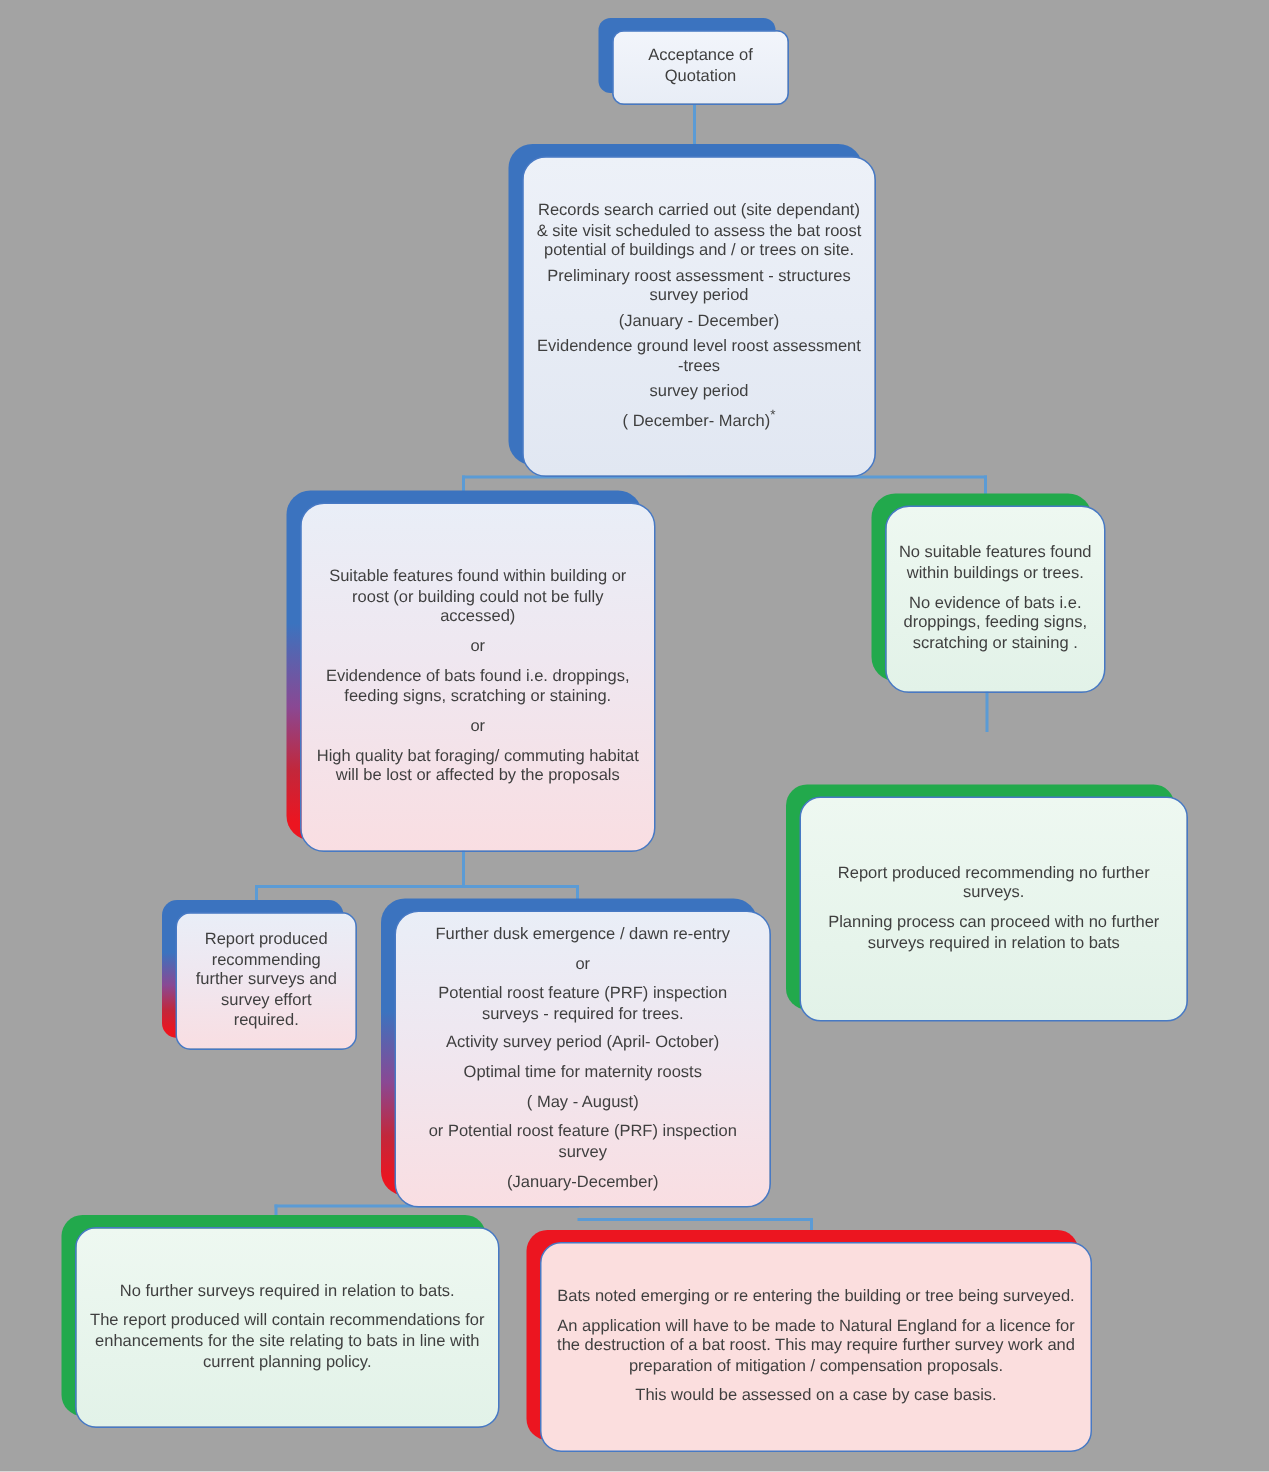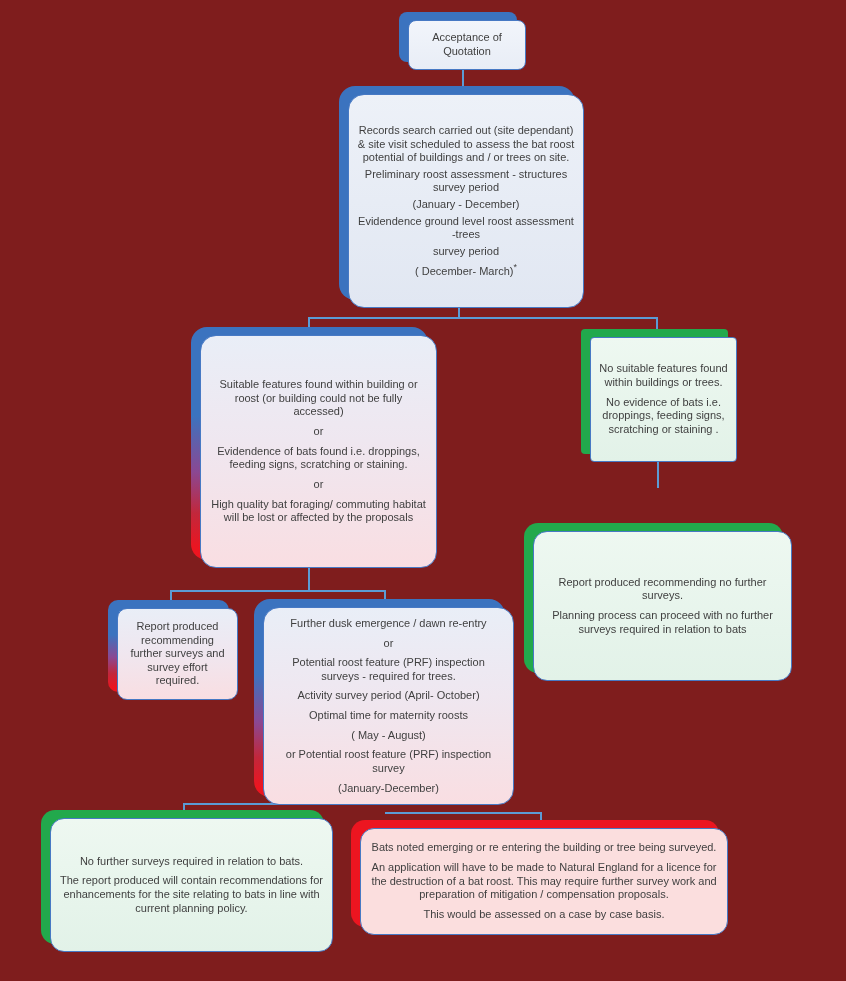--- a/index.html
+++ b/index.html
@@ -1,17 +1,17 @@
 <!DOCTYPE html>
 <html style="--blue-shadow: #3B73BF; --green-shadow: #22A94C; --red-shadow: #EC1520; --border-blue: #4779C4; --connector-blue: #5B9BD5; --text-color: #3F3F3F;"><head>
 <meta charset="utf-8">
 <style>
   html,body { margin:0; padding:0; background:#ffffff; }
   body { font-family:"Liberation Sans", sans-serif; }
-  .canvas { position:relative; width:846px; height:981px; background:#7f1d1d; overflow:hidden; }
+  .canvas { position:relative; width:846px; height:981px; background:#a3a3a3; overflow:hidden; }
 
   
   .line { position:absolute; background:var(--connector-blue,#5B9BD5); }
 
   
   .node { position:absolute; }
   .shadow { position:absolute; left:-9px; top:-8px; width:100%; height:100%; border-radius:inherit; }
   .box {
     position:absolute; inset:0; box-sizing:border-box;
     border:1.6px solid var(--border-blue,#4779C4); border-radius:inherit;
@@ -55,21 +55,21 @@
   <div class="line" style="left:385px;top:812px;width:156px;height:1.5px;"></div>
   <div class="line" style="left:540px;top:812px;width:1.5px;height:17px;"></div>
 
   <div class="node" style="left:408px;top:20px;width:118px;height:50px;border-radius:8px;">
     <div class="shadow sh-blue"></div>
     <div class="box f-blue">
         <p>Acceptance of Quotation</p>
       </div>
   </div>
 
-  <div class="node" style="left:348px;top:94px;width:236px;height:214px;border-radius:16px;">
+  <div class="node" style="left:348px;top:104px;width:236px;height:214px;border-radius:16px;">
     <div class="shadow sh-blue"></div>
     <div class="box f-records">
       <div>
           <p>Records search carried out (site dependant) &amp; site visit scheduled to assess the bat roost potential of buildings and / or trees on site.</p>
           <p>Preliminary roost assessment - structures survey period</p>
           <p>(January - December)</p>
           <p>Evidendence ground level roost assessment -trees</p>
           <p>survey  period</p>
         </div>
       <p><span>( December- March)</span><sup>*</sup></p>
@@ -80,21 +80,21 @@
     <div class="shadow sh-bluered"></div>
     <div class="box f-bluepink">
         <p>Suitable features found within building or roost (or building could not be fully accessed)</p>
         <p>or</p>
         <p>Evidendence of  bats found i.e. droppings, feeding signs, scratching or staining.</p>
         <p>or</p>
         <p>High quality bat foraging/ commuting habitat will be lost or affected by the proposals</p>
       </div>
   </div>
 
-  <div class="node" style="left:590px;top:337px;width:147px;height:125px;border-radius:4px;">
+  <div class="node" style="left:590px;top:337px;width:147px;height:125px;border-radius:16px;">
     <div class="shadow sh-green"></div>
     <div class="box f-green">
         <p>No suitable features found within buildings or trees.</p>
         <p>No evidence of bats i.e. droppings, feeding signs, scratching or staining .</p>
       </div>
   </div>
 
   <div class="node" style="left:533px;top:487px;width:259px;height:150px;border-radius:14px;margin-top:44px;">
     <div class="shadow sh-green"></div>
     <div class="box f-green">
@@ -125,21 +125,21 @@
   </div>
 
   <div class="node" style="left:50px;top:818px;width:283px;height:134px;border-radius:14px;">
     <div class="shadow sh-green"></div>
     <div class="box f-green">
         <p>No further surveys required in relation to bats.</p>
         <p>The report produced will contain recommendations for enhancements for the site relating to bats in line with current planning policy.</p>
       </div>
   </div>
 
-  <div class="node" style="left:360px;top:828px;width:368px;height:107px;border-radius:14px;">
+  <div class="node" style="left:360px;top:828px;width:368px;height:140px;border-radius:14px;">
     <div class="shadow sh-red"></div>
     <div class="box f-pink">
         <p>Bats noted emerging or re entering the building or tree being surveyed.</p>
         <p>An application will have to be made to Natural England for a licence for the destruction of a bat roost. This may require further survey work and preparation of mitigation / compensation proposals.</p>
         <p>This would be assessed on a case by case basis.</p>
       </div>
   </div>
 
 </div>
 

